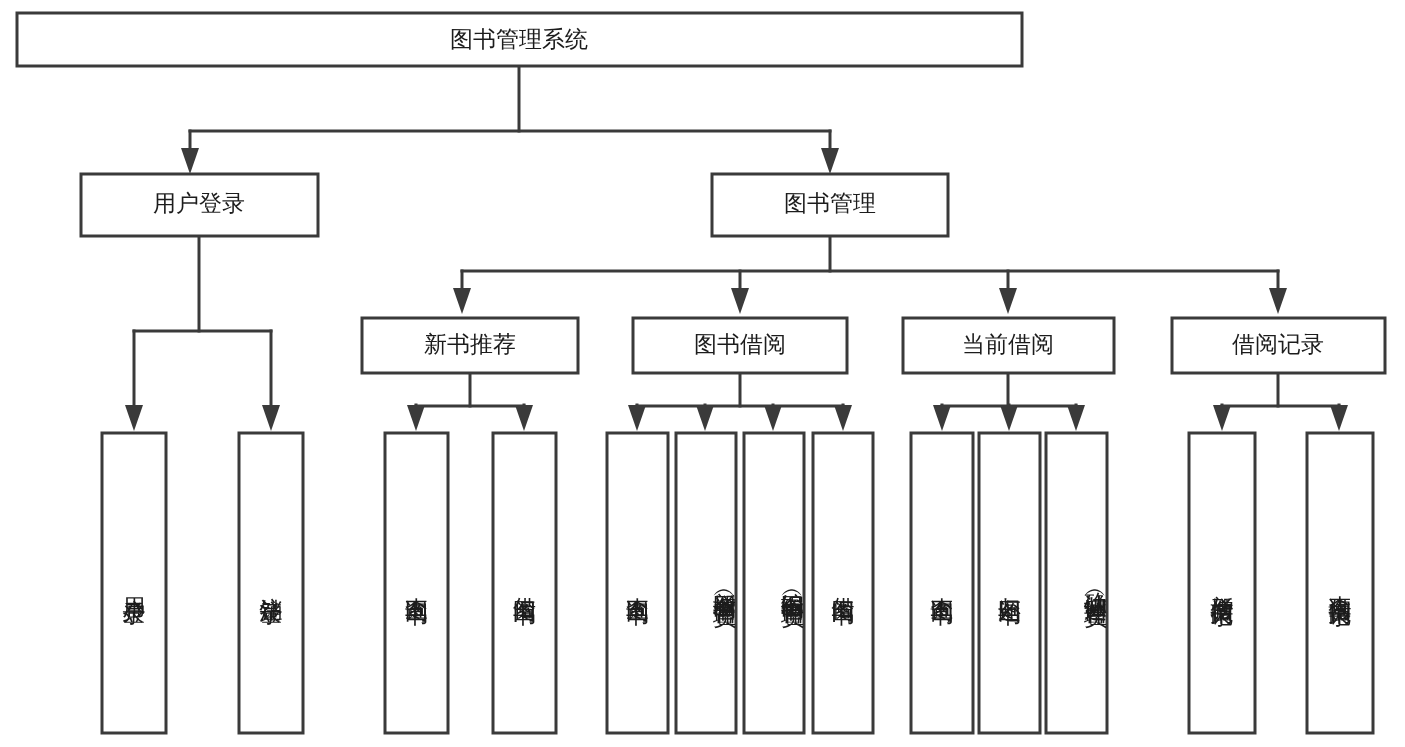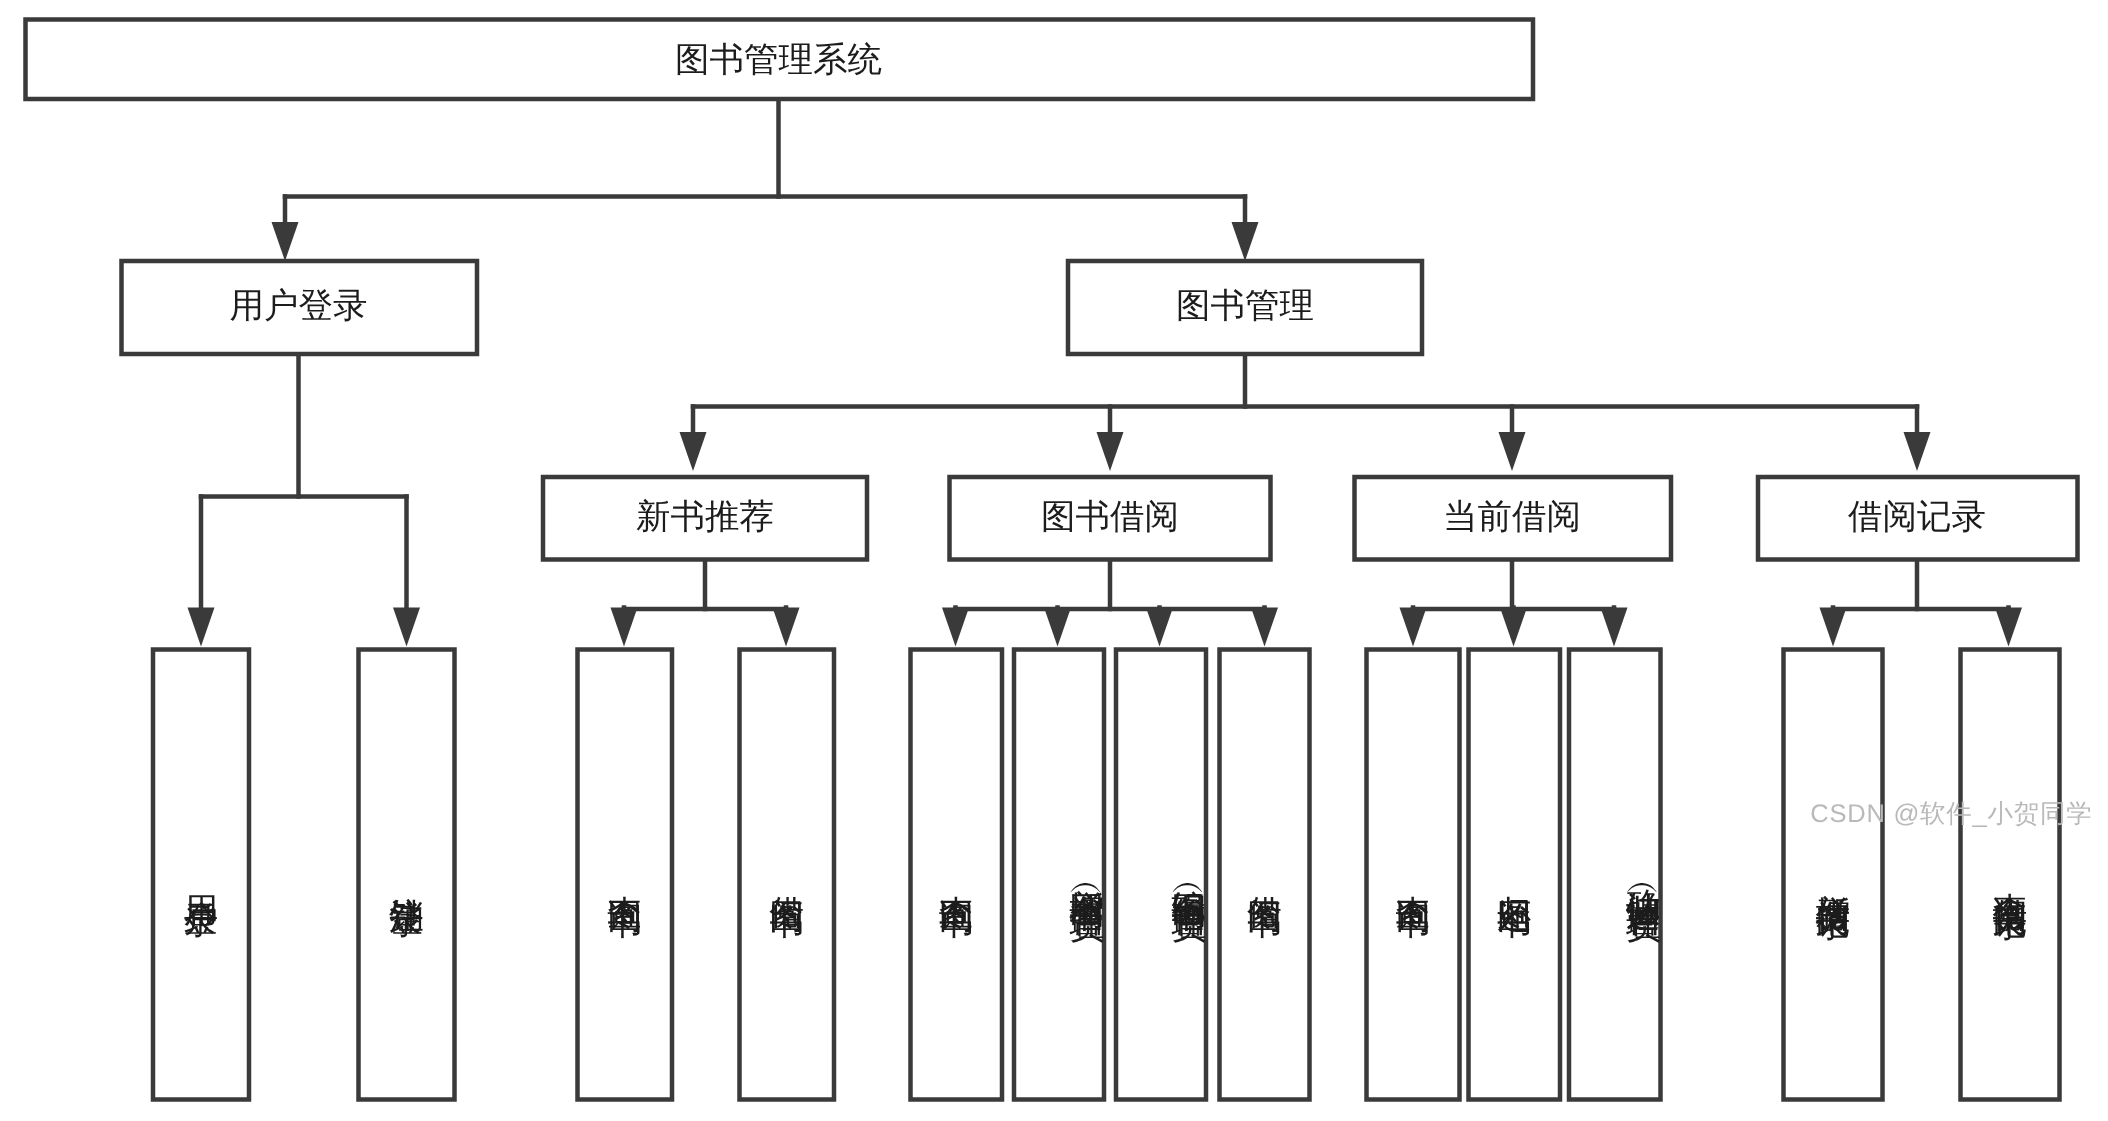--- a/index.html
+++ b/index.html
@@ -217,15 +217,14 @@
   <div class="leaf-label" style="left:607px; top:433px; width:61px; height:300px;">查询图书</div>
   <div class="leaf-label" style="left:676px; top:433px; width:60px; height:300px; align-items:flex-start;">新增图书（管理员）</div>
   <div class="leaf-label" style="left:744px; top:433px; width:60px; height:300px; align-items:flex-start;">编辑图书（管理员）</div>
   <div class="leaf-label" style="left:813px; top:433px; width:60px; height:300px;">借阅图书</div>
   <div class="leaf-label" style="left:911px; top:433px; width:62px; height:300px;">查询图书</div>
   <div class="leaf-label" style="left:979px; top:433px; width:61px; height:300px;">归还图书</div>
   <div class="leaf-label" style="left:1046px; top:433px; width:61px; height:300px; align-items:flex-start;">确认归还（管理员）</div>
   <div class="leaf-label" style="left:1189px; top:433px; width:66px; height:300px;">新增借阅记录</div>
   <div class="leaf-label" style="left:1307px; top:433px; width:66px; height:300px;">查询借阅记录</div>
 
-  <div class="watermark">CSDN @软件_小贺同学</div>
 
 </div>
 
 </body></html>

